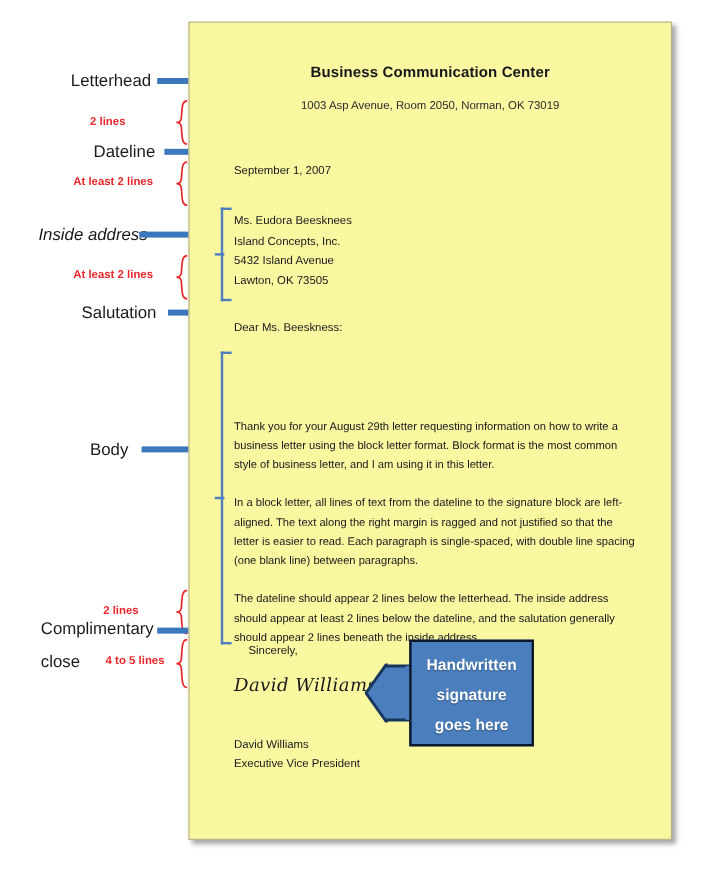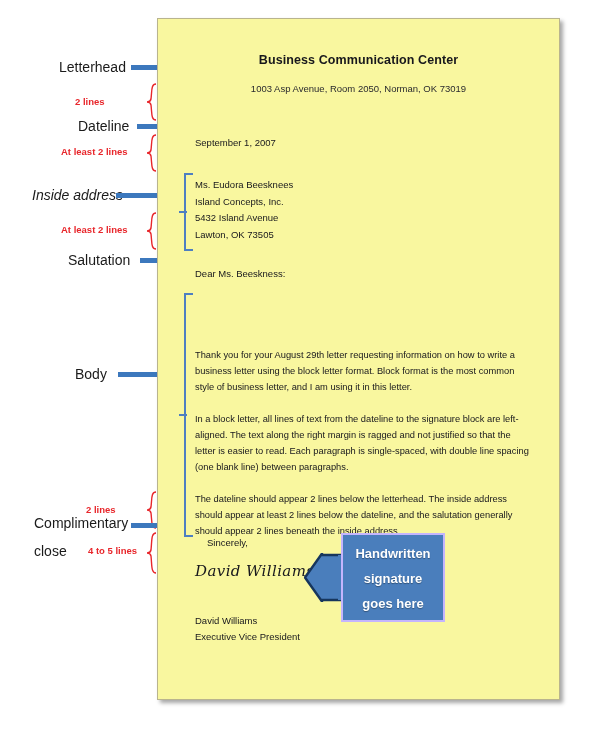--- a/index.html
+++ b/index.html
@@ -102,21 +102,21 @@
   }
 
   
   .rbrace{position:absolute;}
 
   
   .callout{
     position:absolute;left:341px;top:533px;
     width:104px;height:89px;
     background:#4a7ebc;
-    border:2px solid #c4b5fd;
+    border:2px solid #0f172a;
     box-sizing:border-box;
     color:#ffffff;
     font-size:13px;font-weight:bold;
     text-align:center;
     line-height:25px;
     padding-top:6px;
     text-shadow:0 1px 1px rgba(0,0,0,.35);
     z-index:3;
   }
   .callout-tail{

